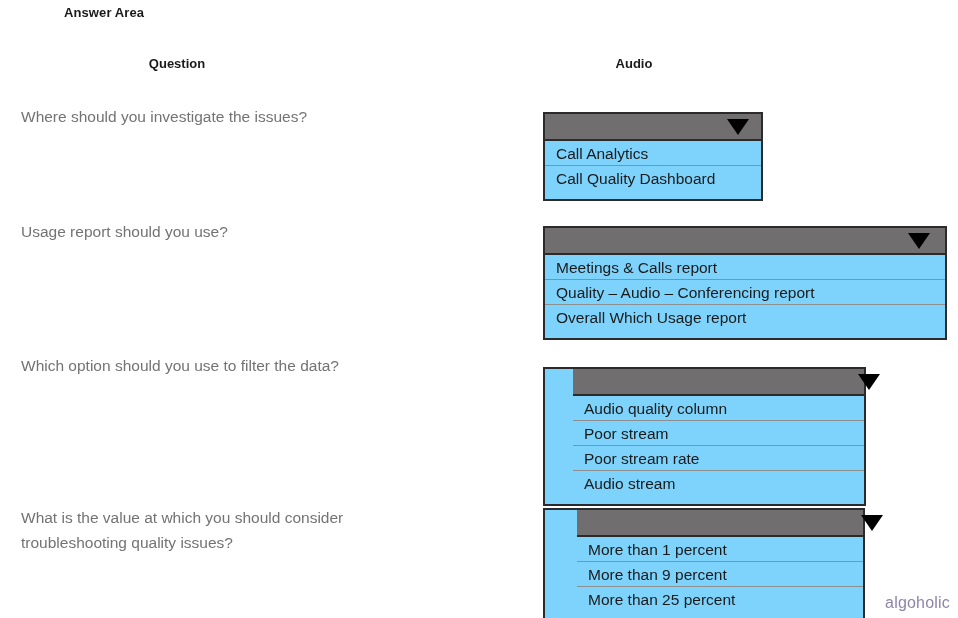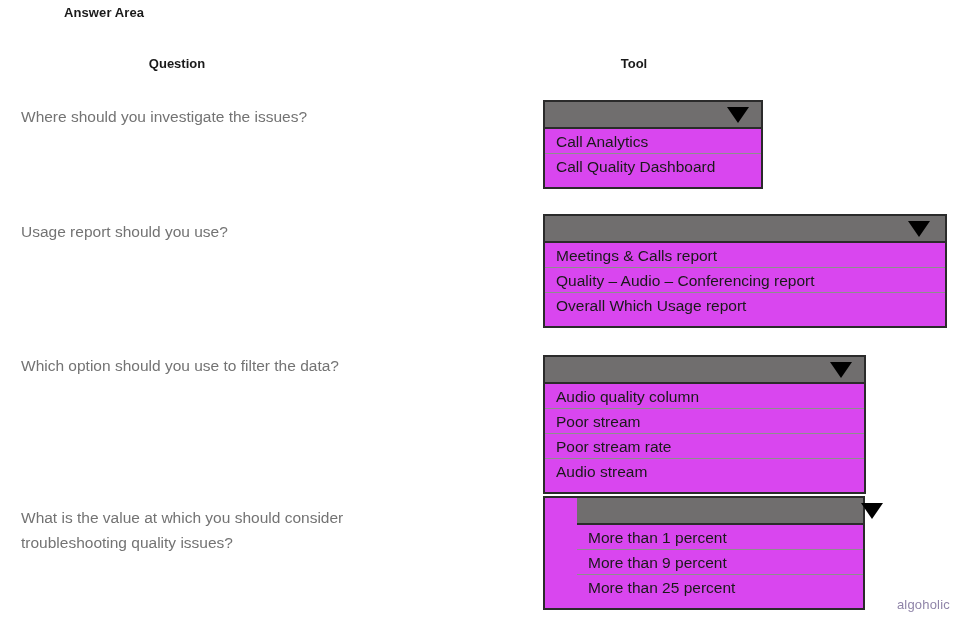--- a/index.html
+++ b/index.html
@@ -53,22 +53,23 @@
   }
   .q1 { top: 104px; }
   .q2 { top: 219px; }
   .q3 { top: 353px; text-align: center; }
   .q4 { top: 505px; width: 470px; }
 
   
   .dropdown {
     position: absolute;
     border: 2px solid #2b2b2b;
-    background: #d946ef;
+    background: #7dd3fc;
     box-sizing: border-box;
+    margin-top: 12px;
   }
   .dropdown-header {
     background: #706e6e;
     border-bottom: 2px solid #2b2b2b;
     height: 27px;
     position: relative;
     box-sizing: border-box;
   }
   .caret {
     position: absolute;
@@ -101,46 +102,46 @@
     height: 8px;
   }
 
   
   #dd1 { left: 543px; top: 100px; width: 220px; }
   #dd1 .caret { left: 182px; }
 
   #dd2 { left: 543px; top: 214px; width: 404px; }
   #dd2 .caret { left: 363px; }
 
-  #dd3 { left: 543px; top: 355px; width: 323px; }
+  #dd3 { left: 543px; top: 355px; width: 323px; padding-left: 28px; }
   #dd3 .caret { left: 285px; }
 
   #dd4 { left: 543px; top: 496px; width: 322px; padding-left: 32px; }
   #dd4 .caret { left: 284px; }
 
   
   .watermark {
     position: absolute;
     right: 8px;
     bottom: 6px;
-    font-size: 13px;
+    font-size: 16px;
     color: #8f84a8;
     letter-spacing: 0.2px;
   }
 </style>
 </head>
 <body>
 
 <div class="page">
 
   <div class="answer-area-title">Answer Area</div>
 
   <div class="col-head question">Question</div>
 
-  <div class="col-head tool">Tool</div>
+  <div class="col-head tool">Audio</div>
 
   <div class="question-text q1">Where should you investigate the issues?</div>
 
   <div class="dropdown" id="dd1">
     <div class="dropdown-header">
       <span class="caret"></span>
     </div>
     <ul class="dropdown-list">
       <li class="dropdown-item">Call Analytics</li>
       <li class="dropdown-item">Call Quality Dashboard</li>

